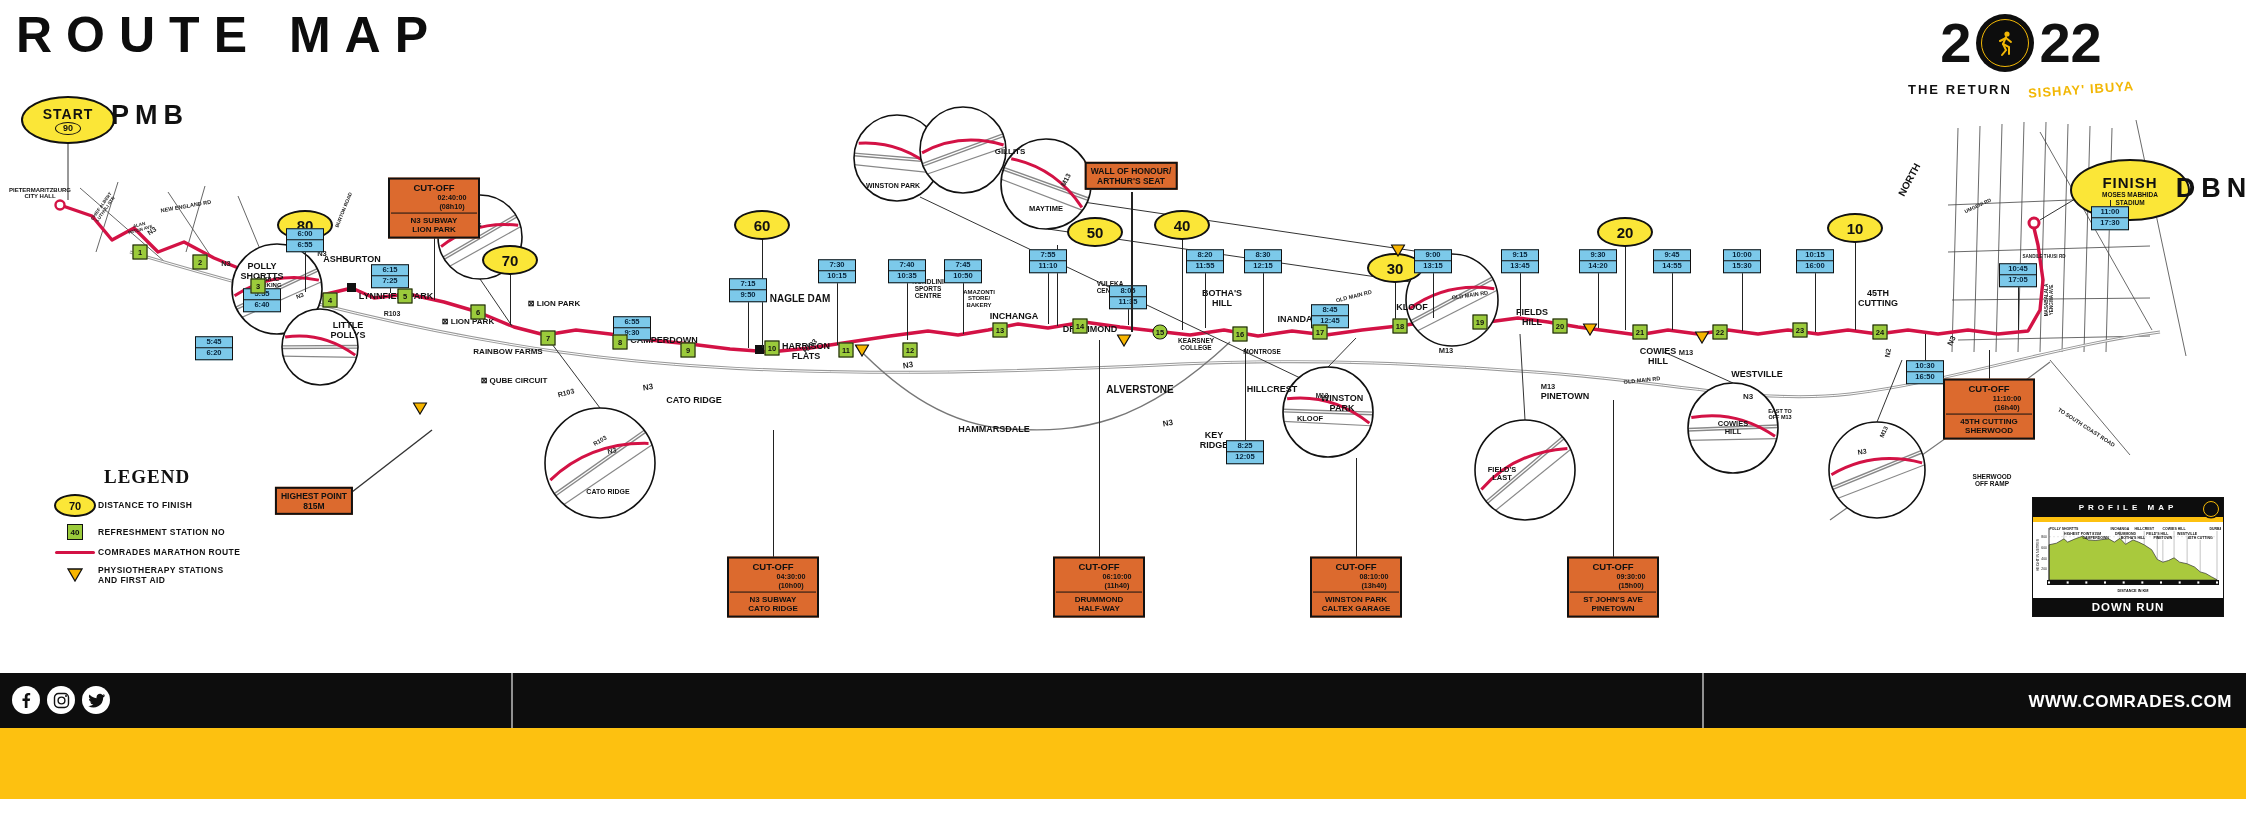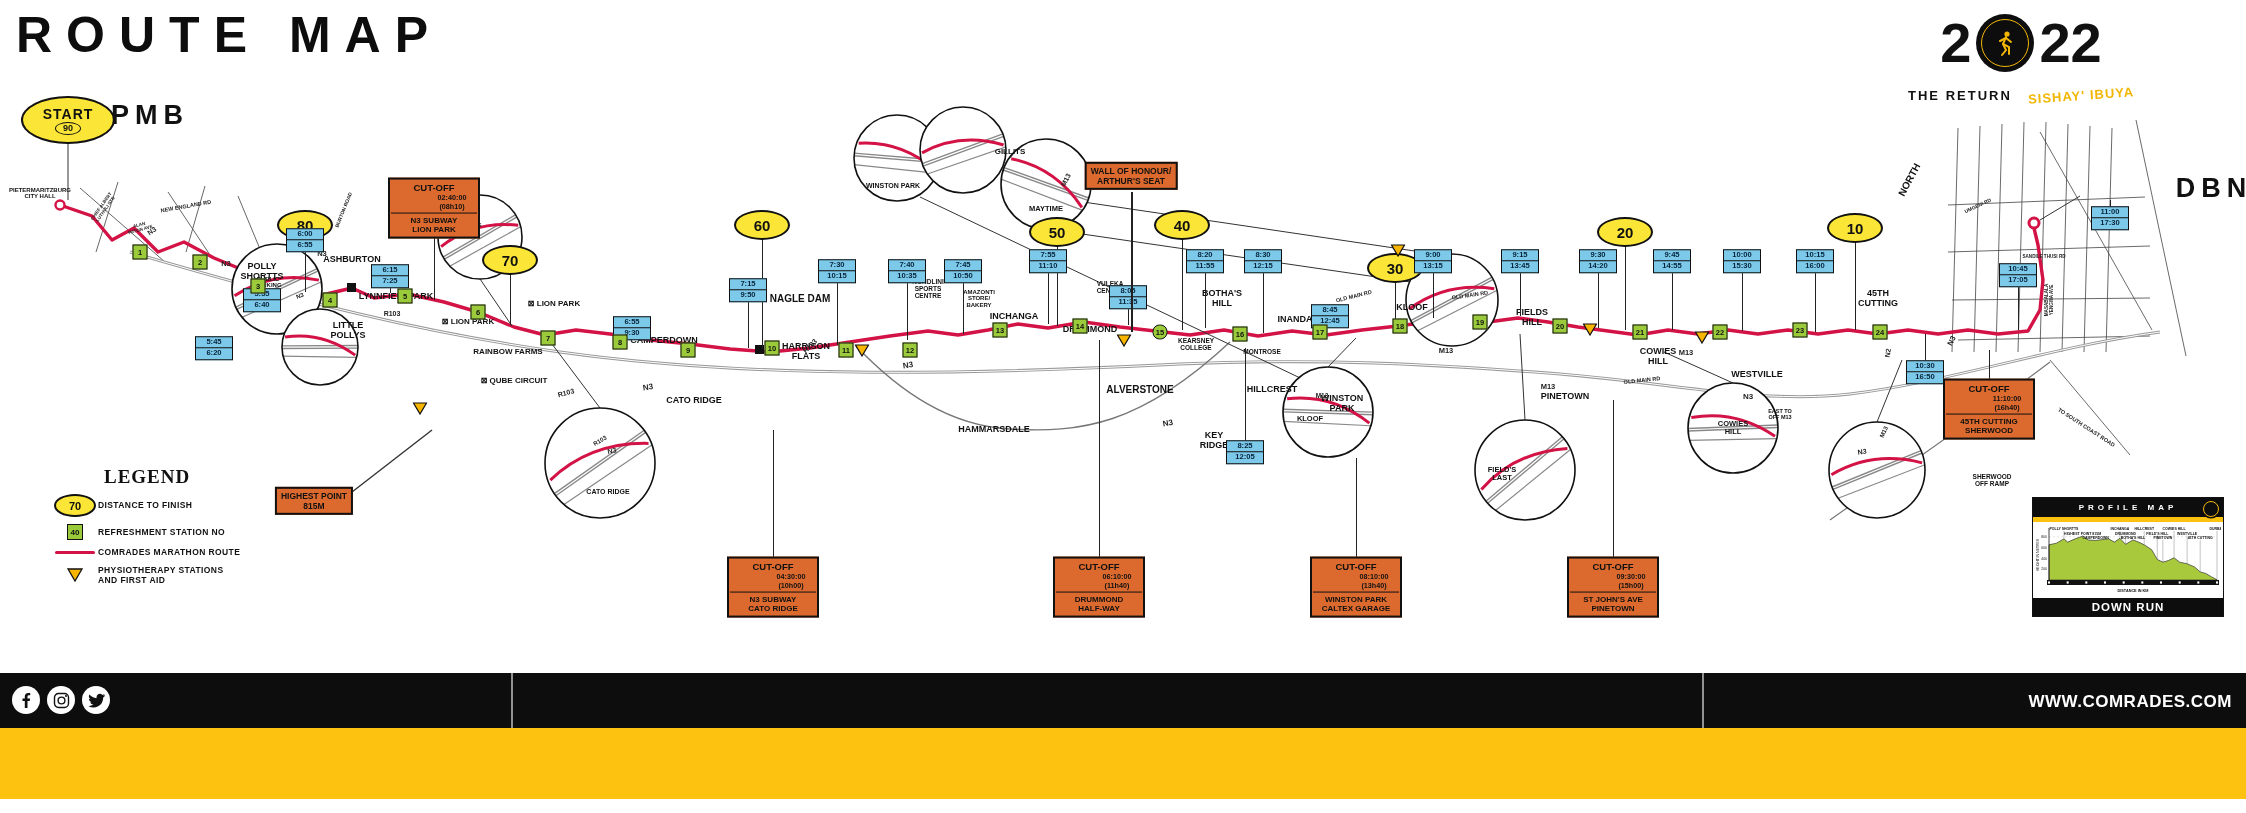--- a/index.html
+++ b/index.html
@@ -8,21 +8,21 @@
   svg text{font-family:"Liberation Sans",sans-serif;}
   .page-title{position:absolute;left:16px;top:6px;font-size:50px;font-weight:900;
               letter-spacing:14px;color:#0d0d0d;white-space:nowrap;}
   
   .brand{position:absolute;left:1906px;top:14px;width:230px;text-align:center;}
   .brand .row1{display:flex;align-items:center;justify-content:center;gap:5px;}
   .brand .yr{font-size:56px;font-weight:900;line-height:1;}
   .logo-circle{width:58px;height:58px;border-radius:50%;background:#0d0d0d;position:relative;
                display:flex;align-items:center;justify-content:center;flex:0 0 auto;}
   .logo-circle .ring{position:absolute;inset:5px;border:1.5px solid #F2B705;border-radius:50%;}
-  .brand .row2{margin-top:16px;display:flex;align-items:baseline;justify-content:center;gap:16px;}
+  .brand .row2{margin-top:10px;display:flex;align-items:baseline;justify-content:center;gap:16px;}
   .brand .tag-black{font-size:13px;font-weight:900;letter-spacing:2px;}
   .brand .tag-yellow{font-size:13px;font-weight:900;color:#F2B705;letter-spacing:1px;
                      transform:rotate(-4deg);}
   
   .big-oval{position:absolute;transform:translate(-50%,-50%);background:#FBE637;border:2.5px solid #111;
             border-radius:50%;display:flex;flex-direction:column;align-items:center;justify-content:center;
             text-align:center;font-weight:900;}
   .start-oval{width:90px;height:44px;}
   .start-oval .l1{font-size:14px;letter-spacing:1px;}
   .start-oval .l2{font-size:9px;border:1.5px solid #111;border-radius:50%;padding:0 7px;line-height:11px;}
@@ -308,20 +308,25 @@
       <span class="tag-yellow">SISHAY' IBUYA</span>
     </div>
   </div>
 
   <div class="big-oval start-oval" style="left:68px;top:120px;">
     <span class="l1">START</span>
     <span class="l2">90</span>
   </div>
   <div class="city" style="left:150px;top:115px;">PMB</div>
 
+  <div class="big-oval finish-oval" style="left:2130px;top:190px;">
+    <span class="l1">FINISH</span>
+    <span class="l2">MOSES MABHIDA
+STADIUM</span>
+  </div>
   <div class="city" style="left:2214px;top:188px;">DBN</div>
 
   <div class="legend">
     <div class="lg-title">LEGEND</div>
     <div class="lg-row">
       <span class="lg-key">
           <span class="lg-oval">70</span>
         </span>
       <span class="lg-label">DISTANCE TO FINISH</span>
     </div>
@@ -453,21 +458,21 @@
       <div class="place road-label" style="font-size: 4.6px; transform: translate(-50%, -50%) rotate(-90deg); left: 2050px; top: 300px;">MASABALALA
 YENGWA AVE</div>
       <div class="place road-label" style="font-size: 5.5px; transform: translate(-50%, -50%) rotate(33deg); left: 2086px; top: 428px;">TO SOUTH COAST ROAD</div>
       <div class="vline" style="left: 304.5px; top: 238px; height: 54px;"></div>
       <div class="oval" style="left: 305px; top: 225px;">80</div>
       <div class="vline" style="left: 509.5px; top: 273px; height: 52px;"></div>
       <div class="oval" style="left: 510px; top: 260px;">70</div>
       <div class="vline" style="left: 761.5px; top: 238px; height: 110px;"></div>
       <div class="oval" style="left: 762px; top: 225px;">60</div>
       <div class="vline" style="left: 1056.5px; top: 245px; height: 81px;"></div>
-      <div class="oval" style="left: 1057px; top: 232px;">50</div>
+      <div class="oval" style="left: 1095px; top: 232px;">50</div>
       <div class="vline" style="left: 1181.5px; top: 238px; height: 92px;"></div>
       <div class="oval" style="left: 1182px; top: 225px;">40</div>
       <div class="vline" style="left: 1394.5px; top: 281px; height: 41px;"></div>
       <div class="oval" style="left: 1395px; top: 268px;">30</div>
       <div class="vline" style="left: 1624.5px; top: 245px; height: 85px;"></div>
       <div class="oval" style="left: 1625px; top: 232px;">20</div>
       <div class="vline" style="left: 1854.5px; top: 241px; height: 89px;"></div>
       <div class="oval" style="left: 1855px; top: 228px;">10</div>
       <div class="eta" style="left: 214px; top: 348px;">
         <div class="row">5:45</div>

